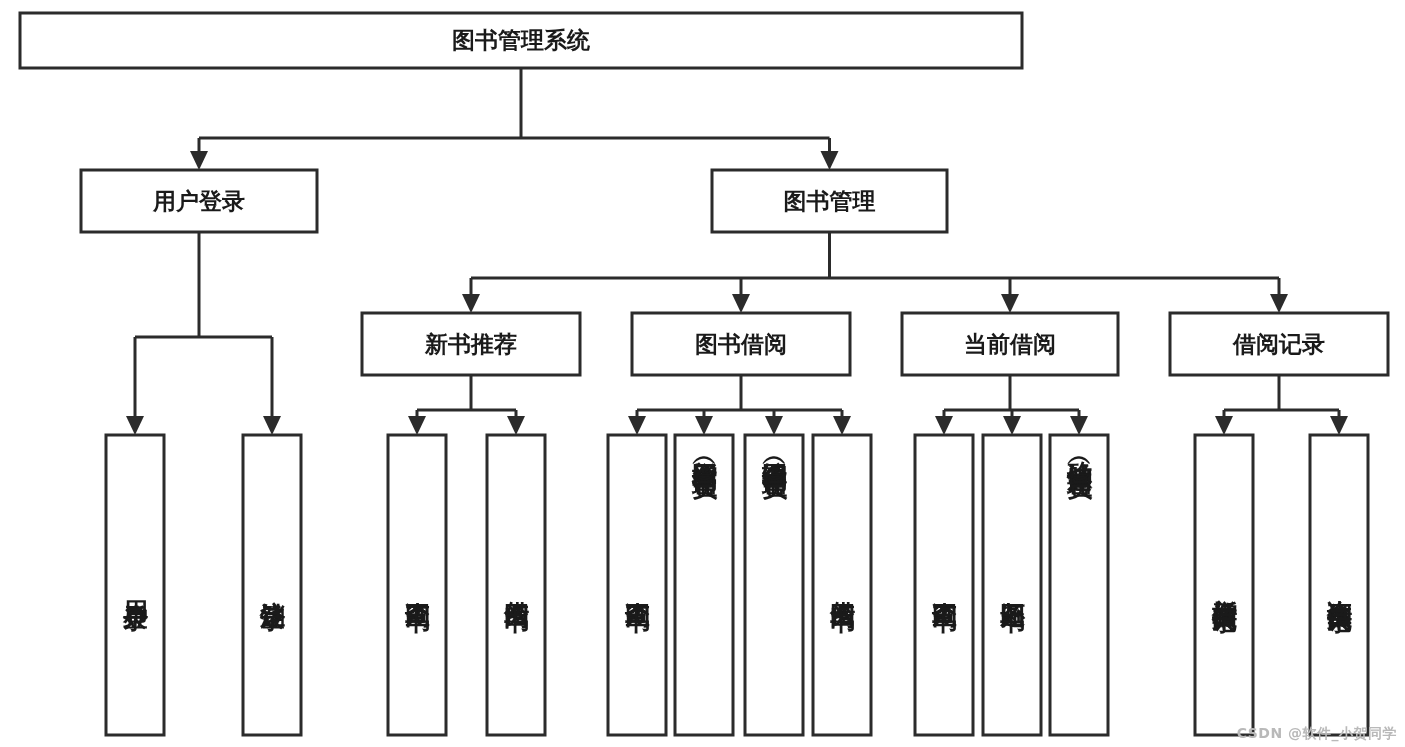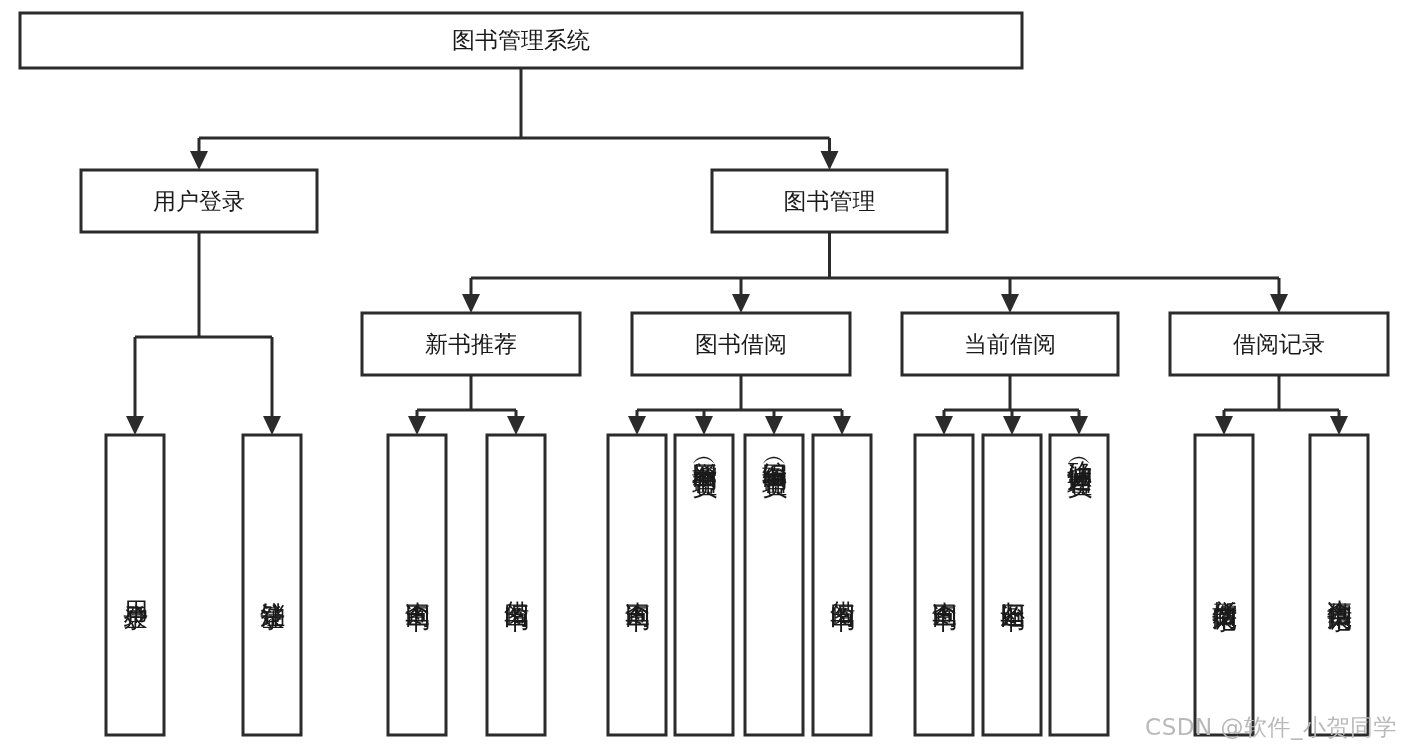--- a/index.html
+++ b/index.html
@@ -12,20 +12,21 @@
     width: 1405px;
     height: 747px;
     overflow: hidden;
     font-family: "DejaVu Sans", "Liberation Sans", sans-serif;
   }
   #diagram-root {
     position: relative;
     width: 1405px;
     height: 747px;
     background: #ffffff;
+    font-weight: bold;
   }
   svg#tree-svg {
     position: absolute;
     left: 0;
     top: 0;
     width: 1405px;
     height: 747px;
     display: block;
   }
   .node-rect {
@@ -70,21 +71,21 @@
     line-height: 1.06;
     letter-spacing: 2px;
     color: #1a1a1a;
     white-space: nowrap;
   }
   #watermark {
     position: absolute;
     right: 8px;
     bottom: 4px;
     font-family: "DejaVu Sans", "Liberation Sans", sans-serif;
-    font-size: 23px;
+    font-size: 14px;
     color: #b9b9b9;
     letter-spacing: 0.5px;
     white-space: nowrap;
   }
 </style>
 </head>
 <body>
 
 <div id="diagram-root">
 

